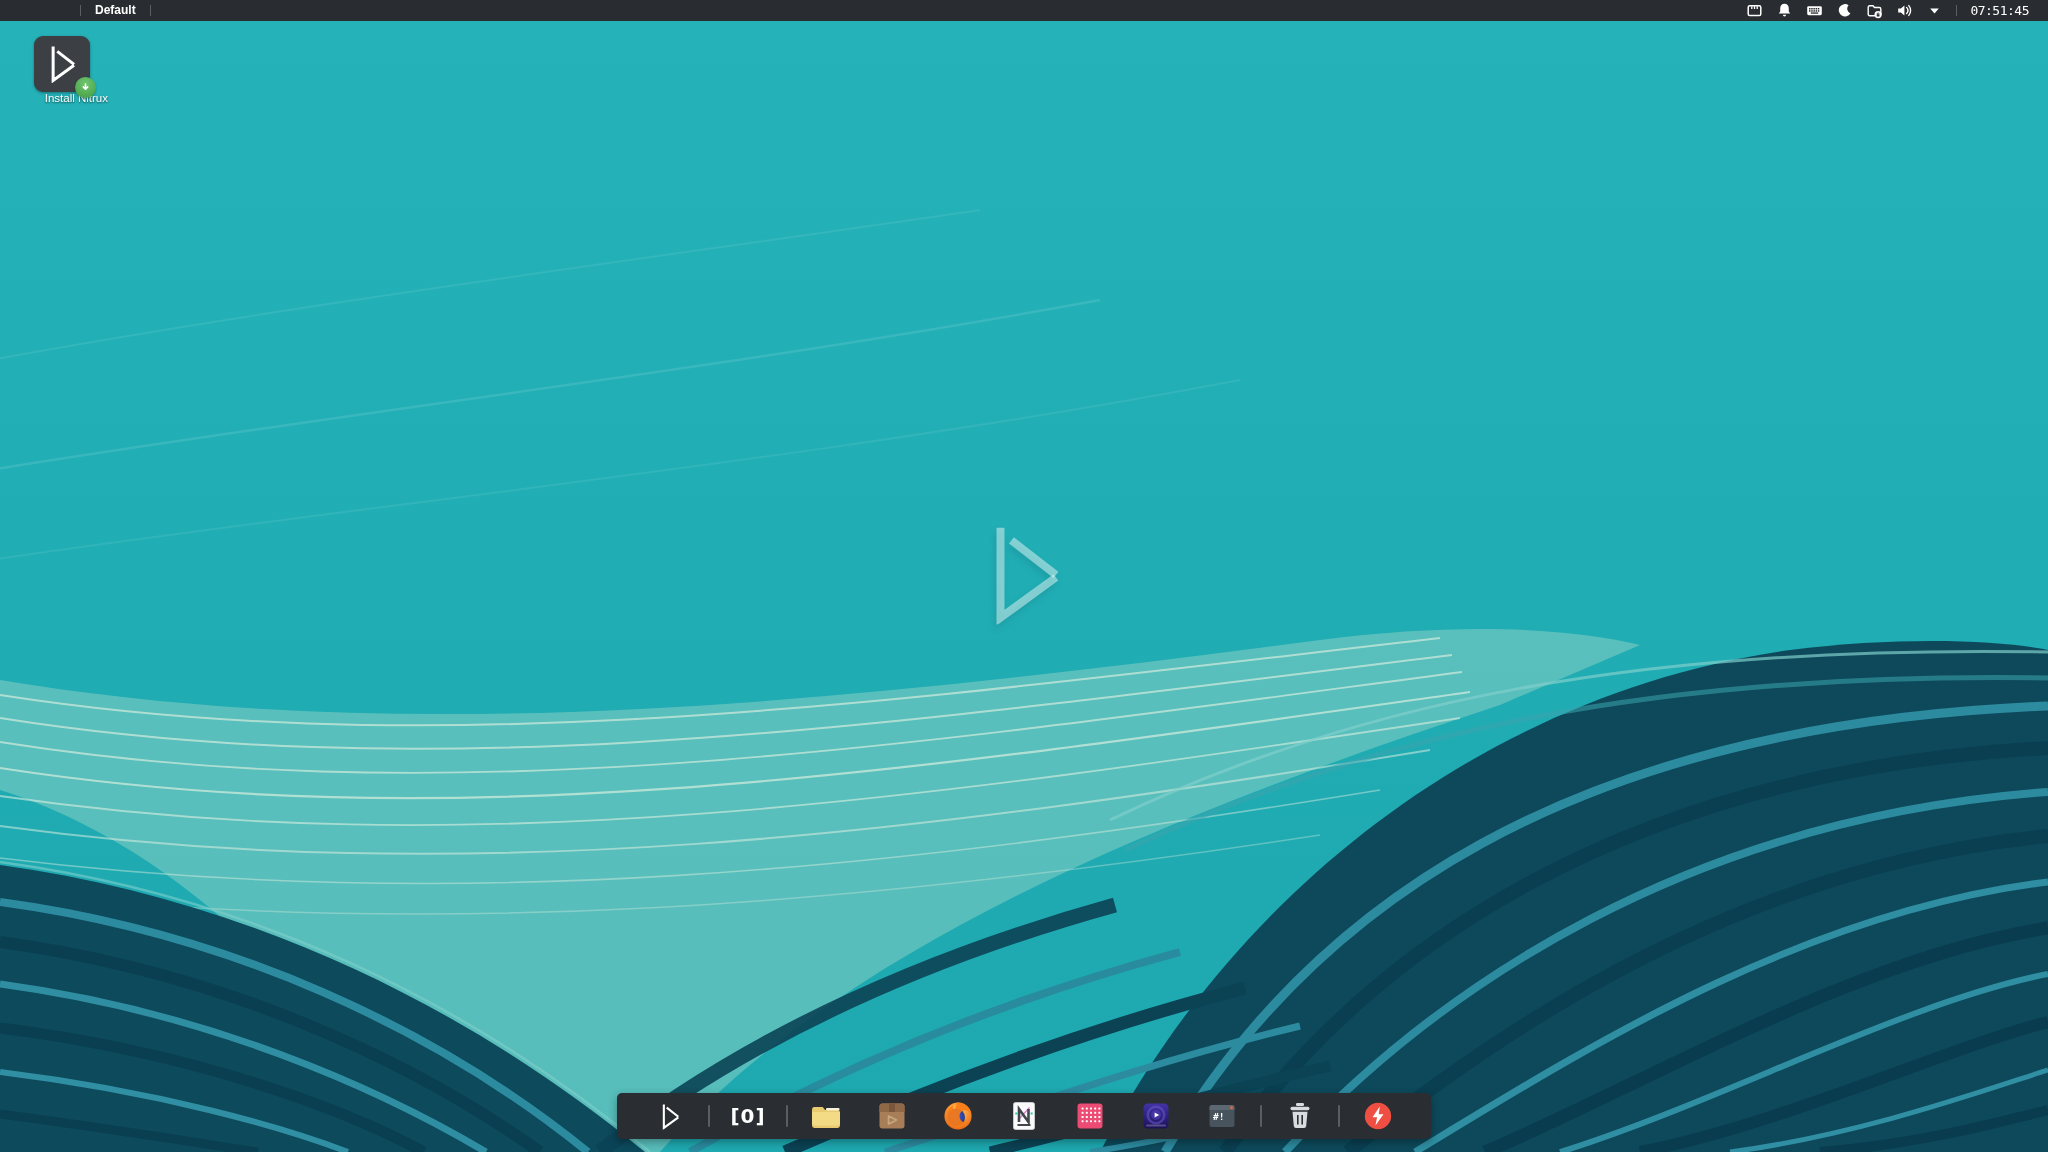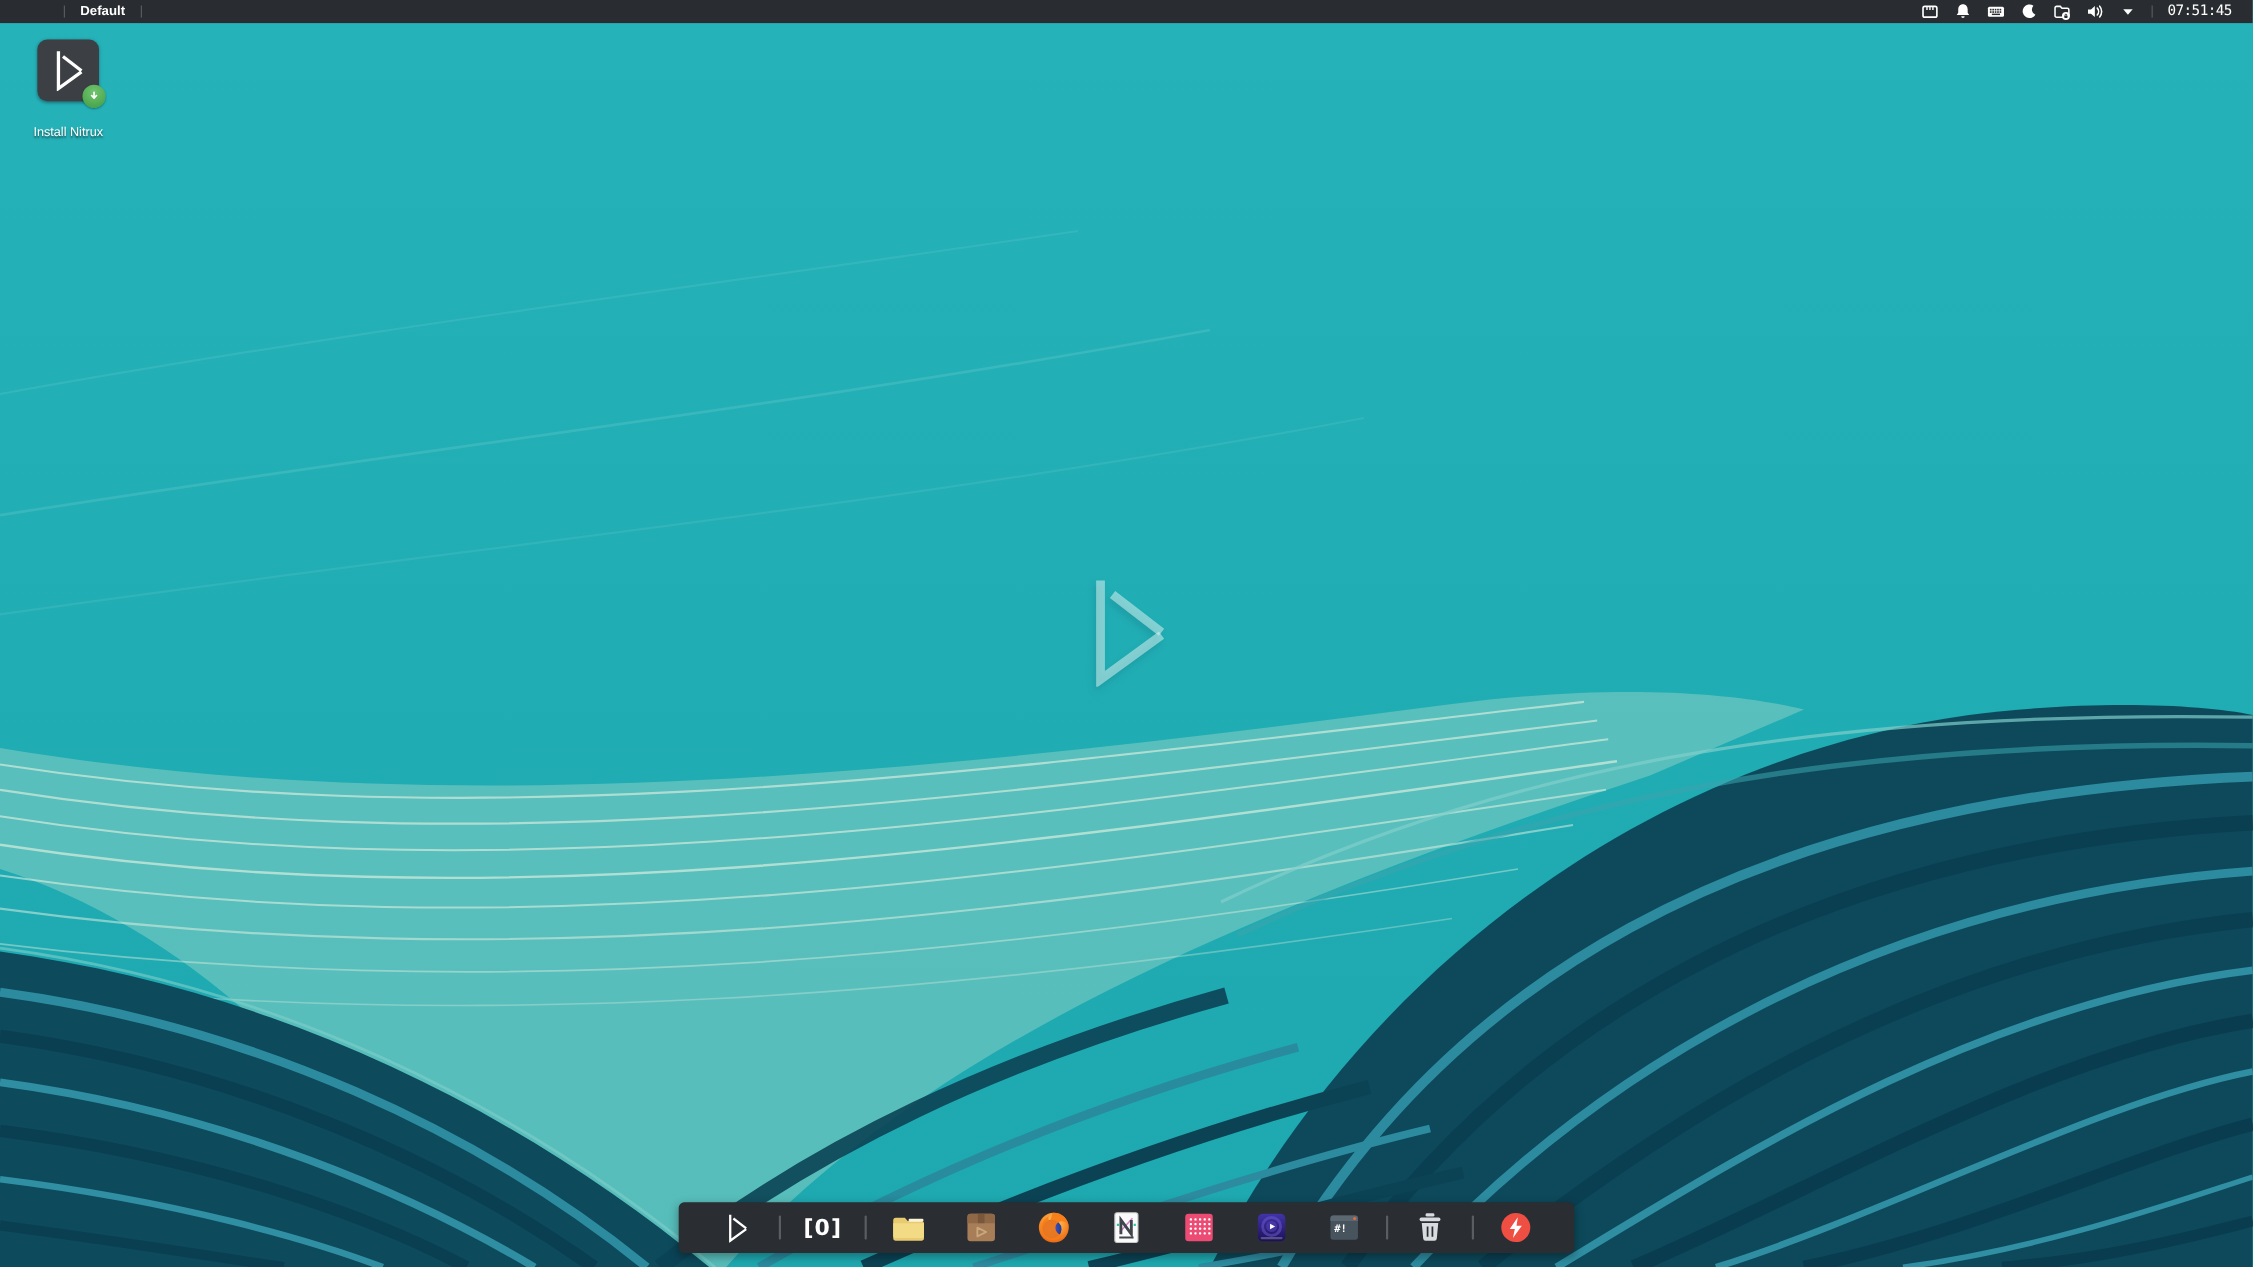--- a/index.html
+++ b/index.html
@@ -17,21 +17,21 @@
     position:absolute;left:982px;top:521px;width:84px;height:106px;z-index:1;
     color:rgba(222,245,243,0.52);
     filter:drop-shadow(-2px 4px 3px rgba(8,76,88,0.30));
   }
 
   
   .panel{
     position:absolute;top:0;left:0;right:0;height:21px;z-index:40;
     background:#292c30;display:flex;align-items:center;justify-content:space-between;
   }
-  .panel-left{display:flex;align-items:center;height:100%;padding-left:58px;}
+  .panel-left{display:flex;align-items:center;height:100%;padding-left:80px;}
   .psep{width:1px;height:11px;background:#5b5f64;}
   .vd-label{color:#ffffff;font-weight:bold;font-size:12px;padding:0 14px;line-height:21px;cursor:default;}
   .panel-right{display:flex;align-items:center;gap:13px;padding-right:19px;height:100%;}
   .tray-icon{width:17px;height:17px;display:flex;align-items:center;justify-content:center;}
   .tray-icon svg{display:block;}
   .clock{
     color:#ffffff;font-family:"DejaVu Sans Mono",monospace;
     font-size:13px;letter-spacing:-0.5px;white-space:nowrap;
   }
 
@@ -44,22 +44,23 @@
     box-shadow:0 1px 3px rgba(0,0,0,0.35);
     color:#ffffff;
   }
   .badge{
     position:absolute;right:-6px;bottom:-6px;width:21px;height:21px;border-radius:50%;
     background:radial-gradient(circle at 50% 32%,#72c671,#4ca64c 75%);
     display:flex;align-items:center;justify-content:center;
     box-shadow:0 1px 2px rgba(0,0,0,0.35);
   }
   .shortcut-label{
-    margin-top:23px;color:#ffffff;font-size:11.5px;line-height:13px;
+    margin-top:0;color:#ffffff;font-size:11.5px;line-height:13px;
     text-shadow:0 1px 2px rgba(0,0,0,0.6);
+    text-align:right;
   }
 
   
   .dock{
     position:absolute;left:50%;transform:translateX(-50%);bottom:13px;height:46px;z-index:30;
     background:#2a2d31;border-radius:5px;
     display:flex;align-items:center;padding:0 20px;
     box-shadow:0 3px 9px rgba(0,0,0,0.32);
   }
   .dock-item{

